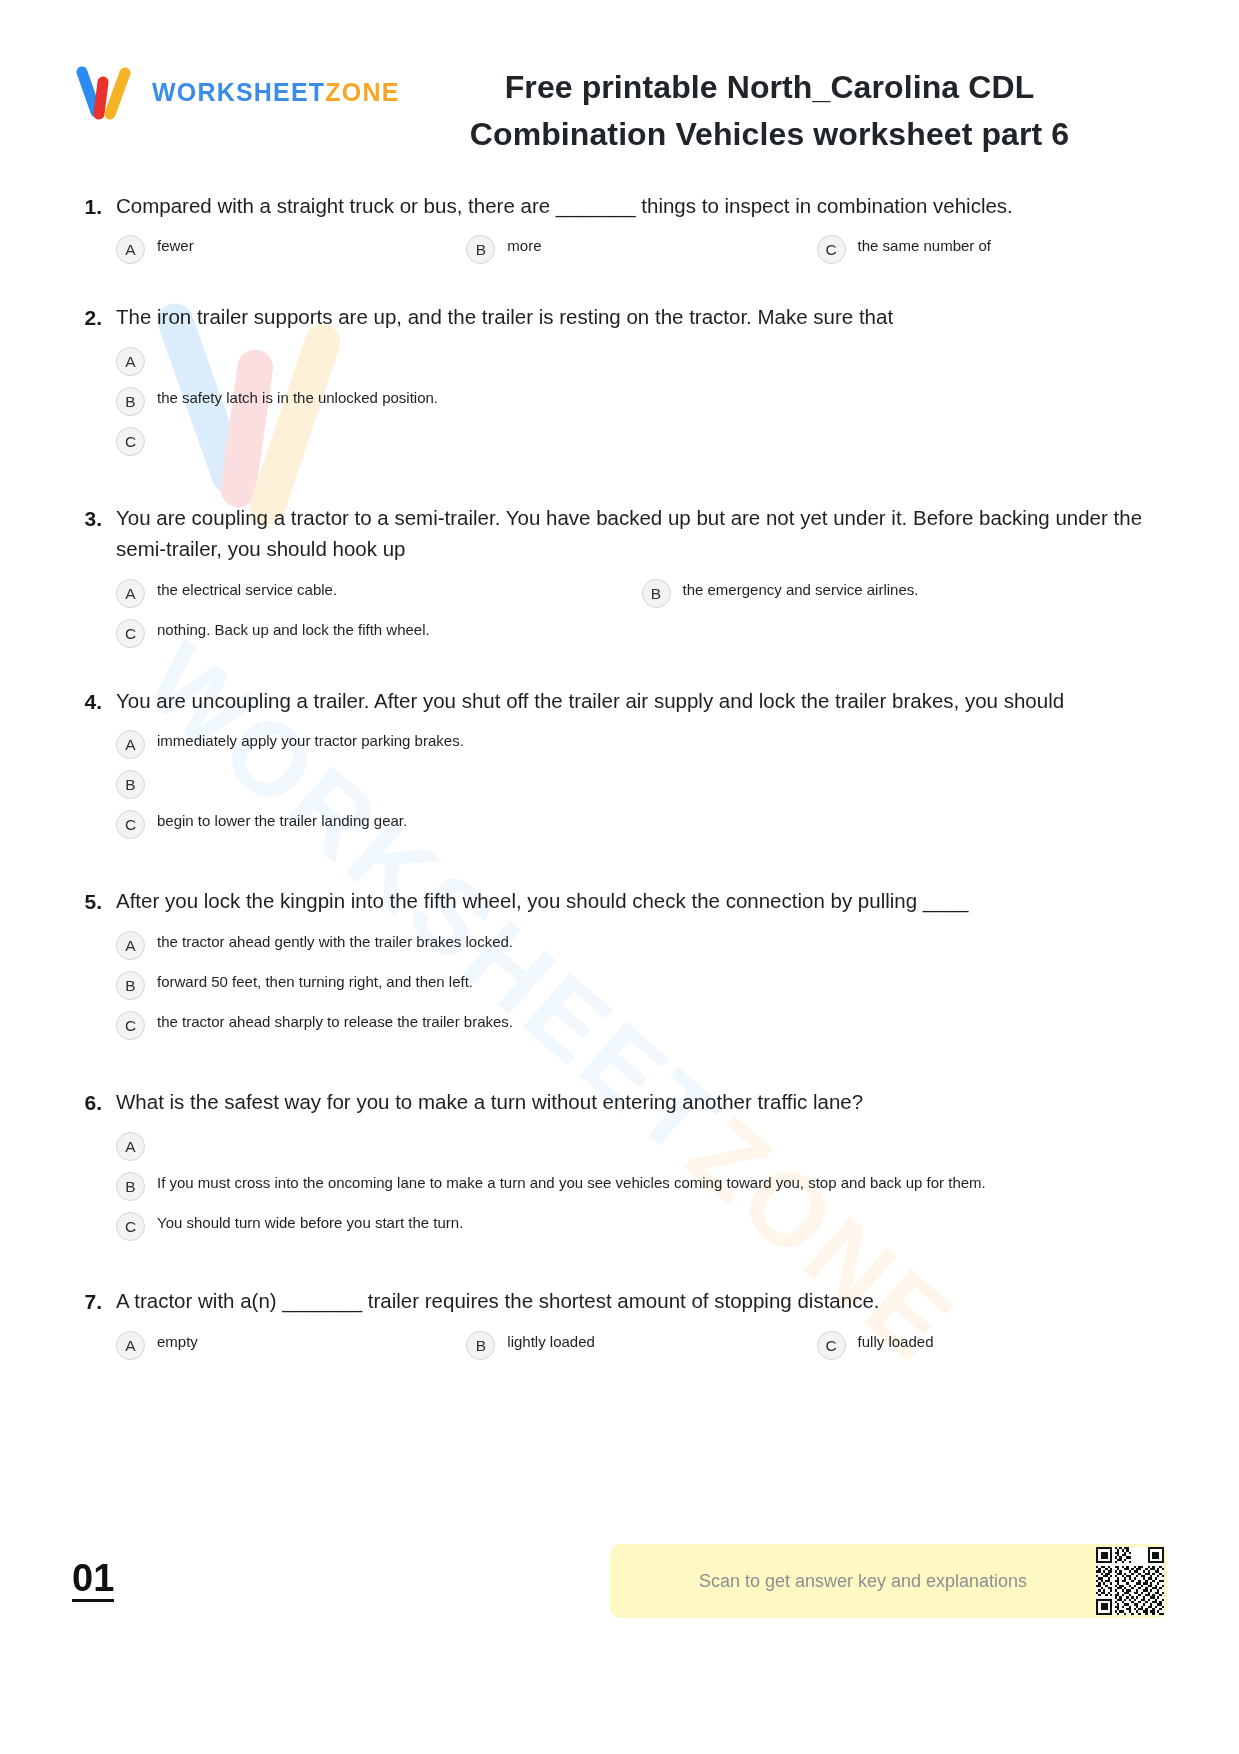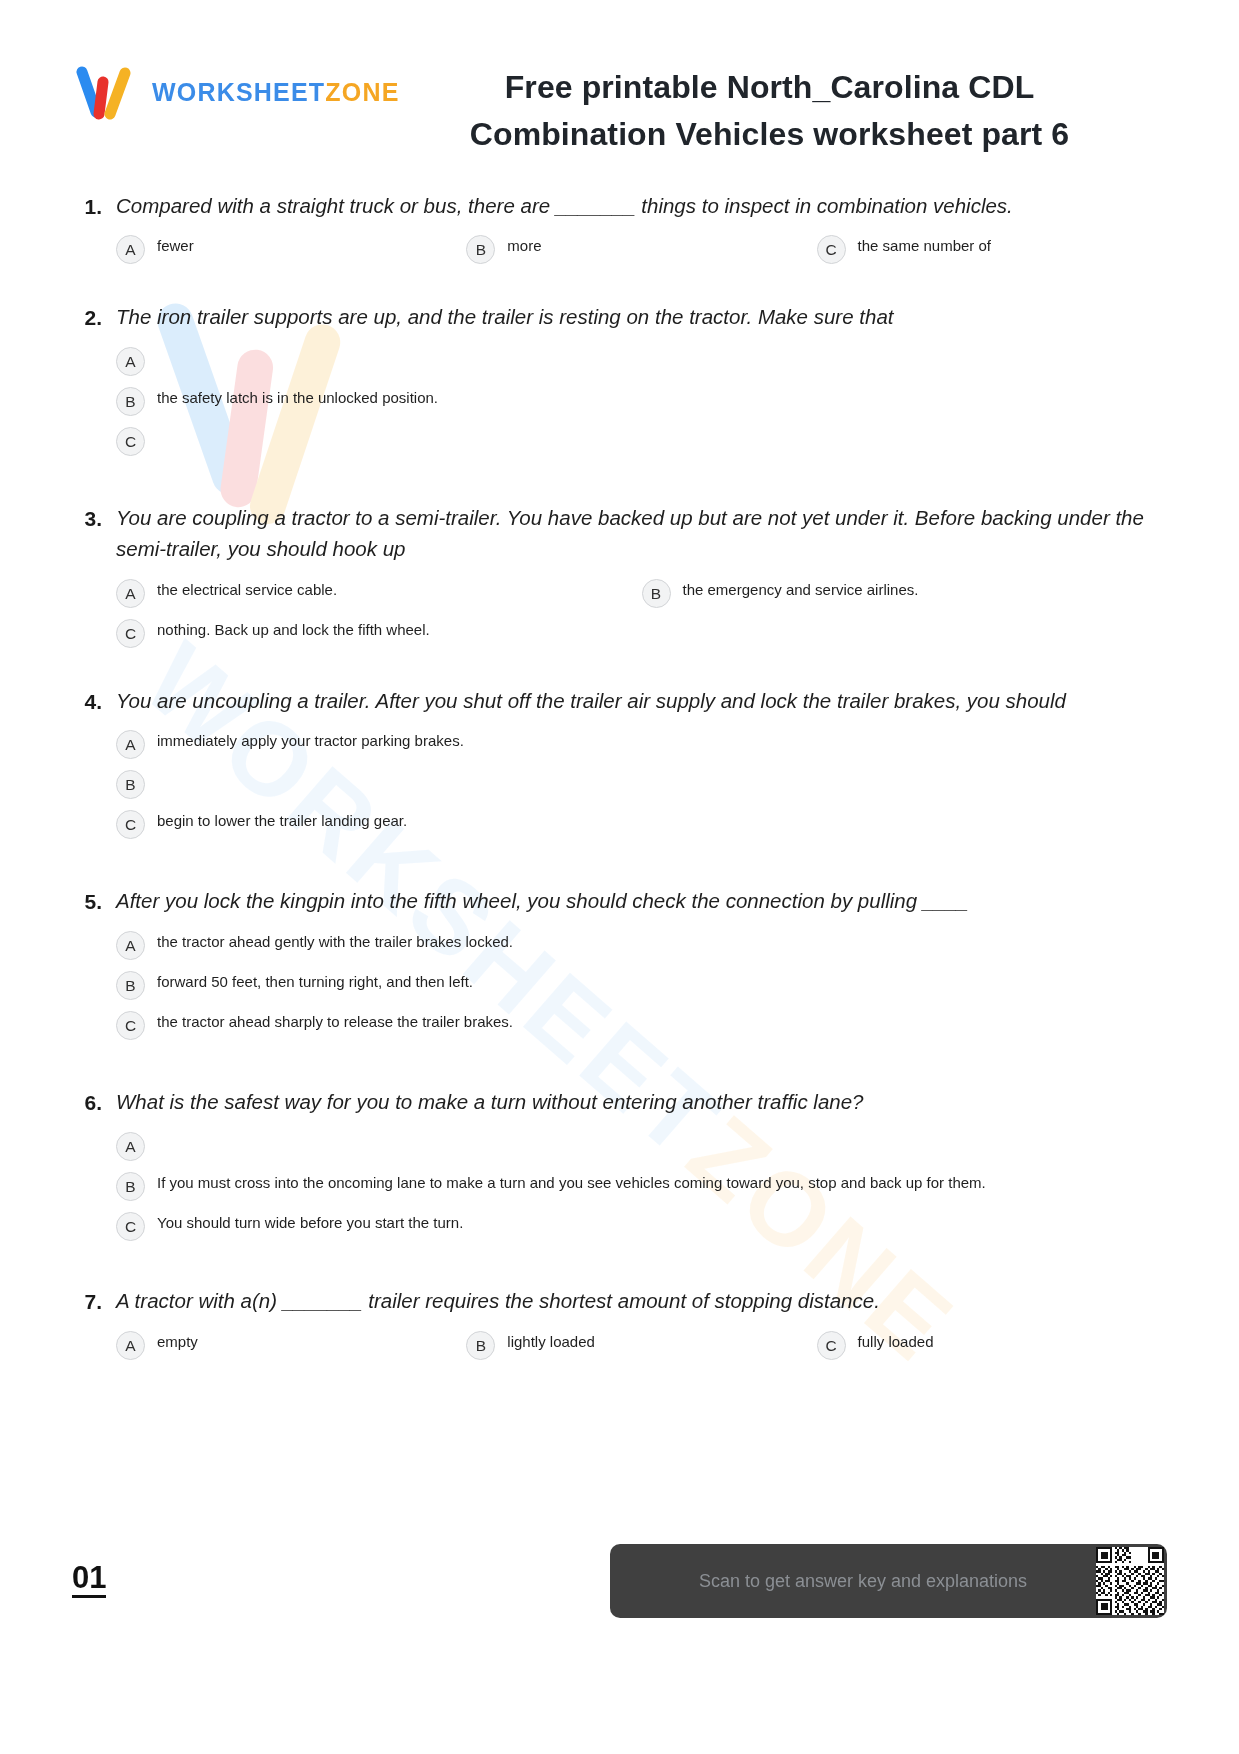--- a/index.html
+++ b/index.html
@@ -110,21 +110,20 @@
     line-height: 1.52;
     text-align: right;
     padding-right: 14px;
     color: #1a1a1a;
   }
   .q-body { flex: 1; }
   .q-text {
     font-size: 20.5px;
     line-height: 1.5;
     color: #1f1f1f;
-    font-style: italic;
   }
 
   
   .opts { margin-top: 12px; }
   .opts.stacked .opt { display: flex; margin-bottom: 9px; }
   .opts.inline {
     display: flex;
     flex-wrap: wrap;
   }
   .opts.inline .opt {
@@ -171,33 +170,33 @@
   .footer {
     position: absolute;
     left: 72px;
     right: 72px;
     bottom: 136px;
     display: flex;
     align-items: center;
     z-index: 2;
   }
   .page-no {
-    font-size: 31px;
+    font-size: 38px;
     font-weight: 700;
     color: #111;
     border-bottom: 3px solid #111;
     padding-bottom: 2px;
     line-height: 1;
     margin-bottom: 2px;
   }
   .scan-box {
     margin-left: auto;
     display: flex;
     align-items: center;
-    background: #404040;
+    background: #fef9c3;
     border-radius: 10px;
     height: 74px;
     min-width: 557px;
     padding-left: 30px;
     padding-right: 0;
   }
   .scan-label {
     font-size: 18px;
     color: #8b8f94;
     flex: 1;

